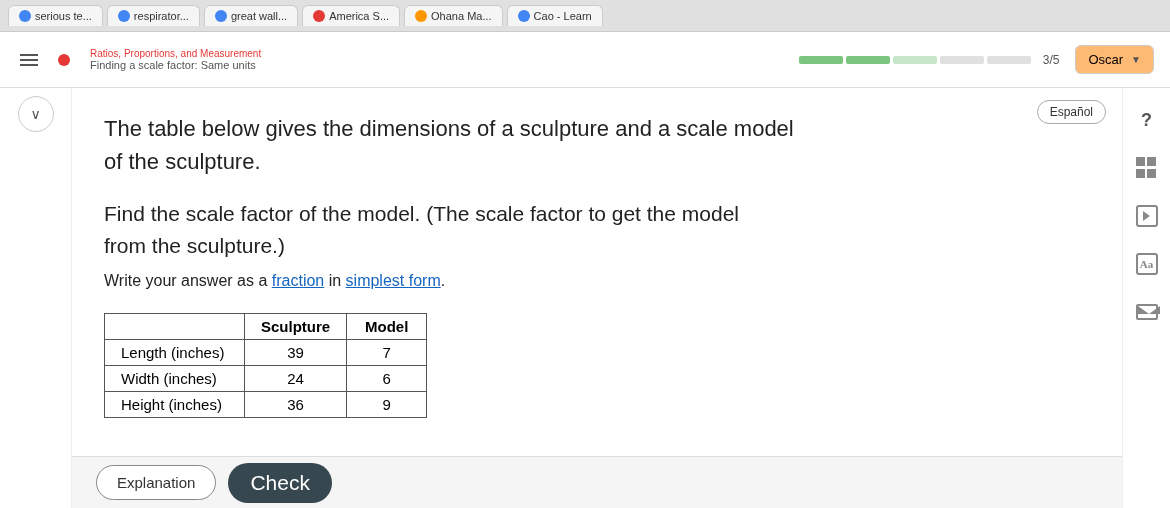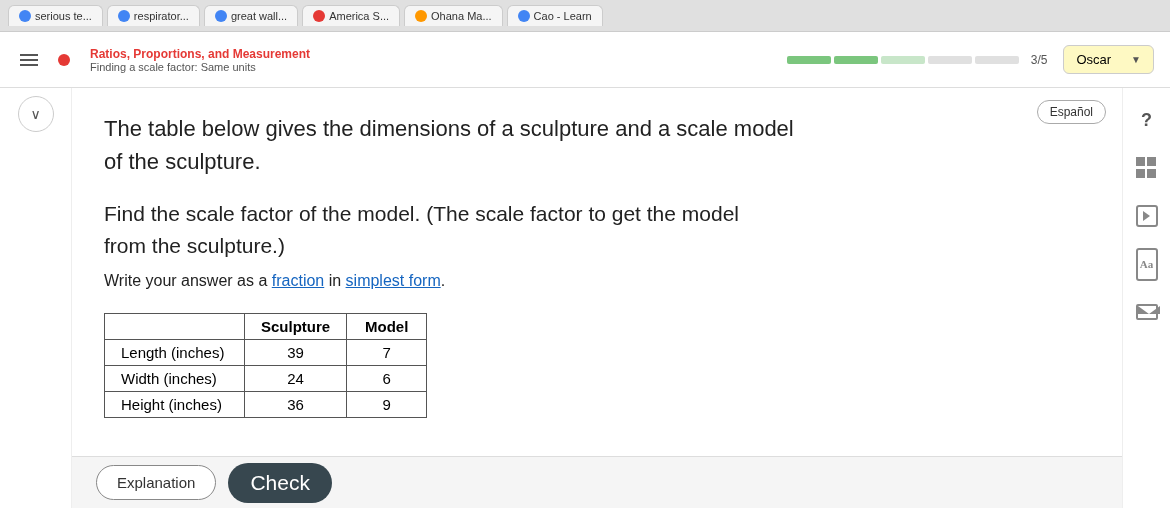--- a/index.html
+++ b/index.html
@@ -66,23 +66,23 @@
       height: 2px;
       background: #555;
       display: block;
     }
     .breadcrumb-area {
       flex: 1;
       display: flex;
       flex-direction: column;
     }
     .breadcrumb-top {
-      font-size: 12px;
+      font-size: 10px;
       color: #e53935;
-      font-weight: 700;
+      font-weight: 400;
     }
     .breadcrumb-bottom {
       font-size: 11px;
       color: #555;
     }
     .progress-area {
       display: flex;
       align-items: center;
       gap: 8px;
     }
@@ -110,25 +110,25 @@
     .progress-text {
       font-size: 12px;
       color: #555;
       margin-left: 4px;
     }
     .user-btn {
       border: 1px solid #ccc;
       border-radius: 6px;
       padding: 6px 12px;
       font-size: 13px;
-      background: #fef9c3;
-      cursor: pointer;
-      display: flex;
-      align-items: center;
-      gap: 20px;
+      background: #fdba74;
+      cursor: pointer;
+      display: flex;
+      align-items: center;
+      gap: 8px;
     }
     .chevron-down {
       font-size: 10px;
       color: #555;
     }
 
     
     .content-wrapper {
       display: flex;
       height: calc(508px - 32px - 56px);
@@ -309,21 +309,21 @@
     }
     .icon-play::after {
       content: '';
       border-left: 7px solid #888;
       border-top: 5px solid transparent;
       border-bottom: 5px solid transparent;
     }
 
     .icon-aa {
       width: 22px;
-      height: 33px;
+      height: 22px;
       border: 2px solid #888;
       border-radius: 3px;
       display: flex;
       align-items: center;
       justify-content: center;
       font-size: 11px;
       font-weight: bold;
       color: #888;
       font-family: serif;
     }

